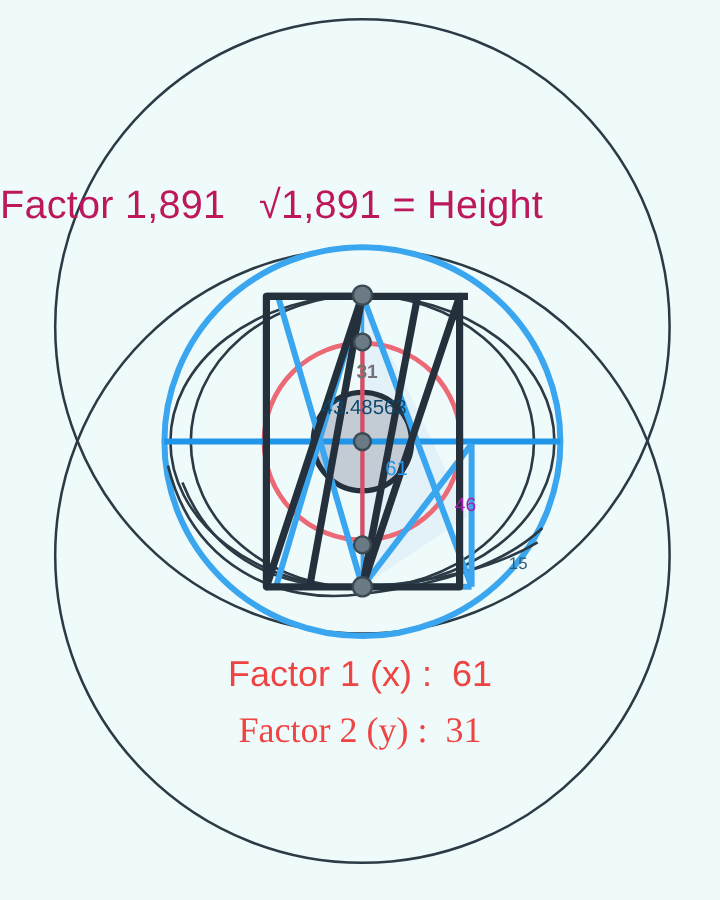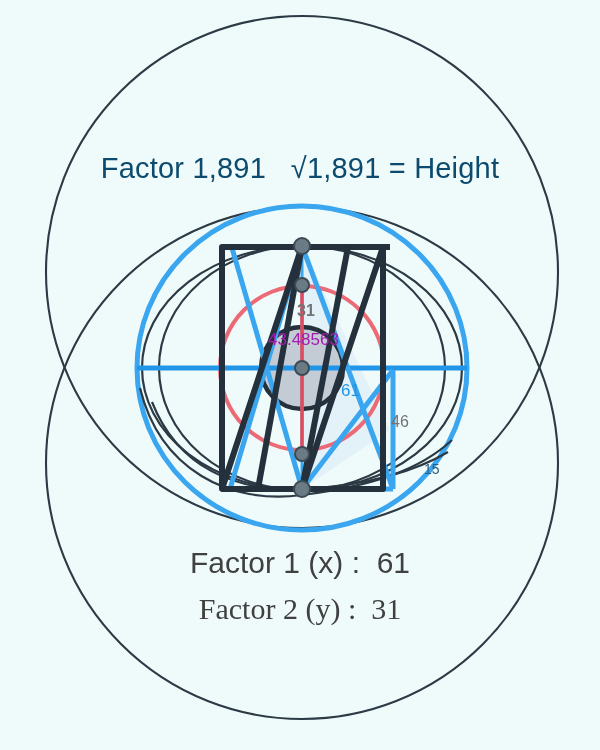--- a/index.html
+++ b/index.html
@@ -33,70 +33,67 @@
     top: 0;
     width: 600px;
     height: 750px;
     pointer-events: none;
   }
   .title-text {
     position: absolute;
     left: 0;
     top: 152px;
     width: 600px;
-    text-align: center;
-    font-size: 29px;
-    color: #0c4a6e;
+    font-size: 33px;
+    color: #be185d;
     letter-spacing: 0.2px;
     white-space: pre;
   }
   .factor-line {
     position: absolute;
     width: 600px;
     text-align: center;
     font-size: 30px;
-    color: #404040;
+    color: #ef4444;
     white-space: pre;
   }
   #factor1 { top: 546px; }
   #factor2 { top: 592px; font-family: Liberation Serif, serif; }
   .lbl {
     position: absolute;
     font-size: 15px;
     font-weight: bold;
     white-space: pre;
   }
   #lbl-31 {
     left: 297px;
     top: 302px;
     color: #737373;
     font-size: 16px;
   }
   #lbl-height {
     left: 268px;
     top: 330px;
-    color: #a21caf;
+    color: #0c4a6e;
     font-size: 17px;
     font-weight: normal;
   }
   #lbl-61 {
     left: 321px;
     top: 381px;
     color: #2196e8;
     font-size: 17px;
     font-weight: normal;
-    margin-left: 20px;
   }
   #lbl-46 {
     left: 379px;
     top: 413px;
-    color: #737373;
+    color: #a21caf;
     font-size: 16px;
     font-weight: normal;
-    margin-left: 12px;
   }
   #lbl-15 {
     left: 412px;
     top: 461px;
     color: #2f5a78;
     font-size: 14px;
     font-weight: normal;
     margin-left: 12px;
   }
 </style>

